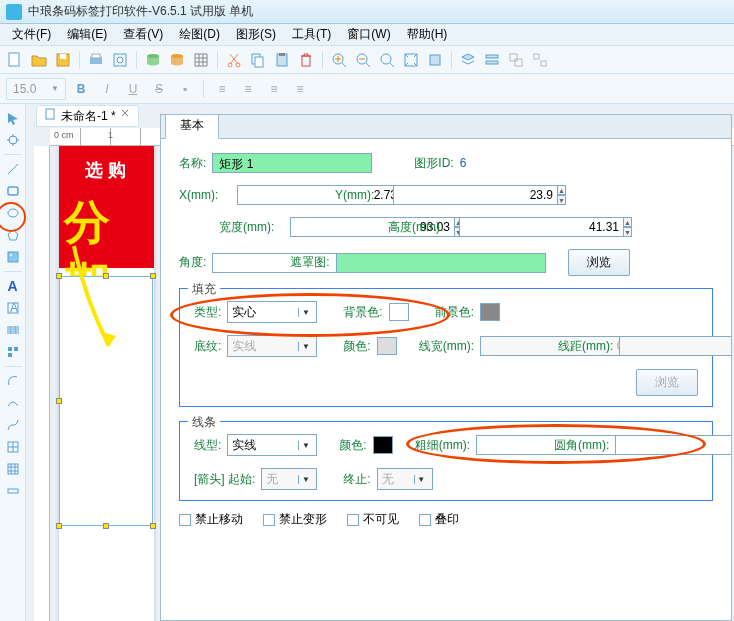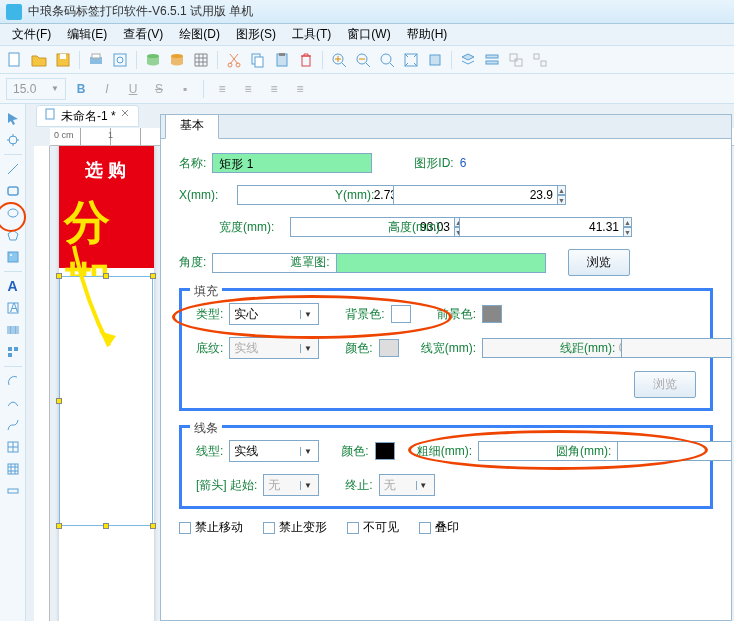--- a/index.html
+++ b/index.html
@@ -62,21 +62,21 @@
 .inp input { border:none; outline:none; width:100%; text-align:right; background:transparent;}
 .inp.txt input { text-align:left;}
 .spin { width:72px; display:flex;}
 .spin input { flex:1; border:1px solid #7fa8c9; height:20px; text-align:right; padding:0 4px;}
 .spin .spinbtn { width:14px; display:flex; flex-direction:column;}
 .spin .spinbtn div { flex:1; border:1px solid #7fa8c9; border-left:none; background:#f0f5fa; font-size:7px; display:flex; align-items:center; justify-content:center; color:#666; line-height:1;}
 .combo { border:1px solid #7fa8c9; height:22px; display:flex; align-items:center; padding:0 4px; background:#fff;}
 .combo .cdrop { width:14px; text-align:center; border-left:1px solid #7fa8c9; margin-left:auto; font-size:8px; color:#333;}
 .btn { border:1px solid #7fa8c9; background:linear-gradient(#f9fcfe,#dfebf5); padding:4px 18px; border-radius:2px; cursor:pointer;}
 .swatch { width:20px; height:18px; border:1px solid #7fa8c9;}
-.fieldset { border:3px solid #3b82f6; padding:12px 14px 10px; position:relative; margin-bottom:14px;}
+.fieldset { border:1px solid #3b82f6; padding:12px 14px 10px; position:relative; margin-bottom:14px;}
 .fieldset .legend { position:absolute; top:-8px; left:8px; background:#fff; padding:0 4px; color:#444;}
 .anno-ellipse { position:absolute; border:3px solid #e40; border-radius:50%; pointer-events:none;}
 .chk { display:flex; align-items:center; gap:4px; margin-right:14px;}
 .chk .box { width:12px; height:12px; border:1px solid #7fa8c9; background:#fff;}
 .disabled { color:#aaa !important; }
 .disabled .inp, .disabled .combo, .disabled input { color:#aaa; background:#f7f7f7;}
 </style>
 </head>
 <body>
 

